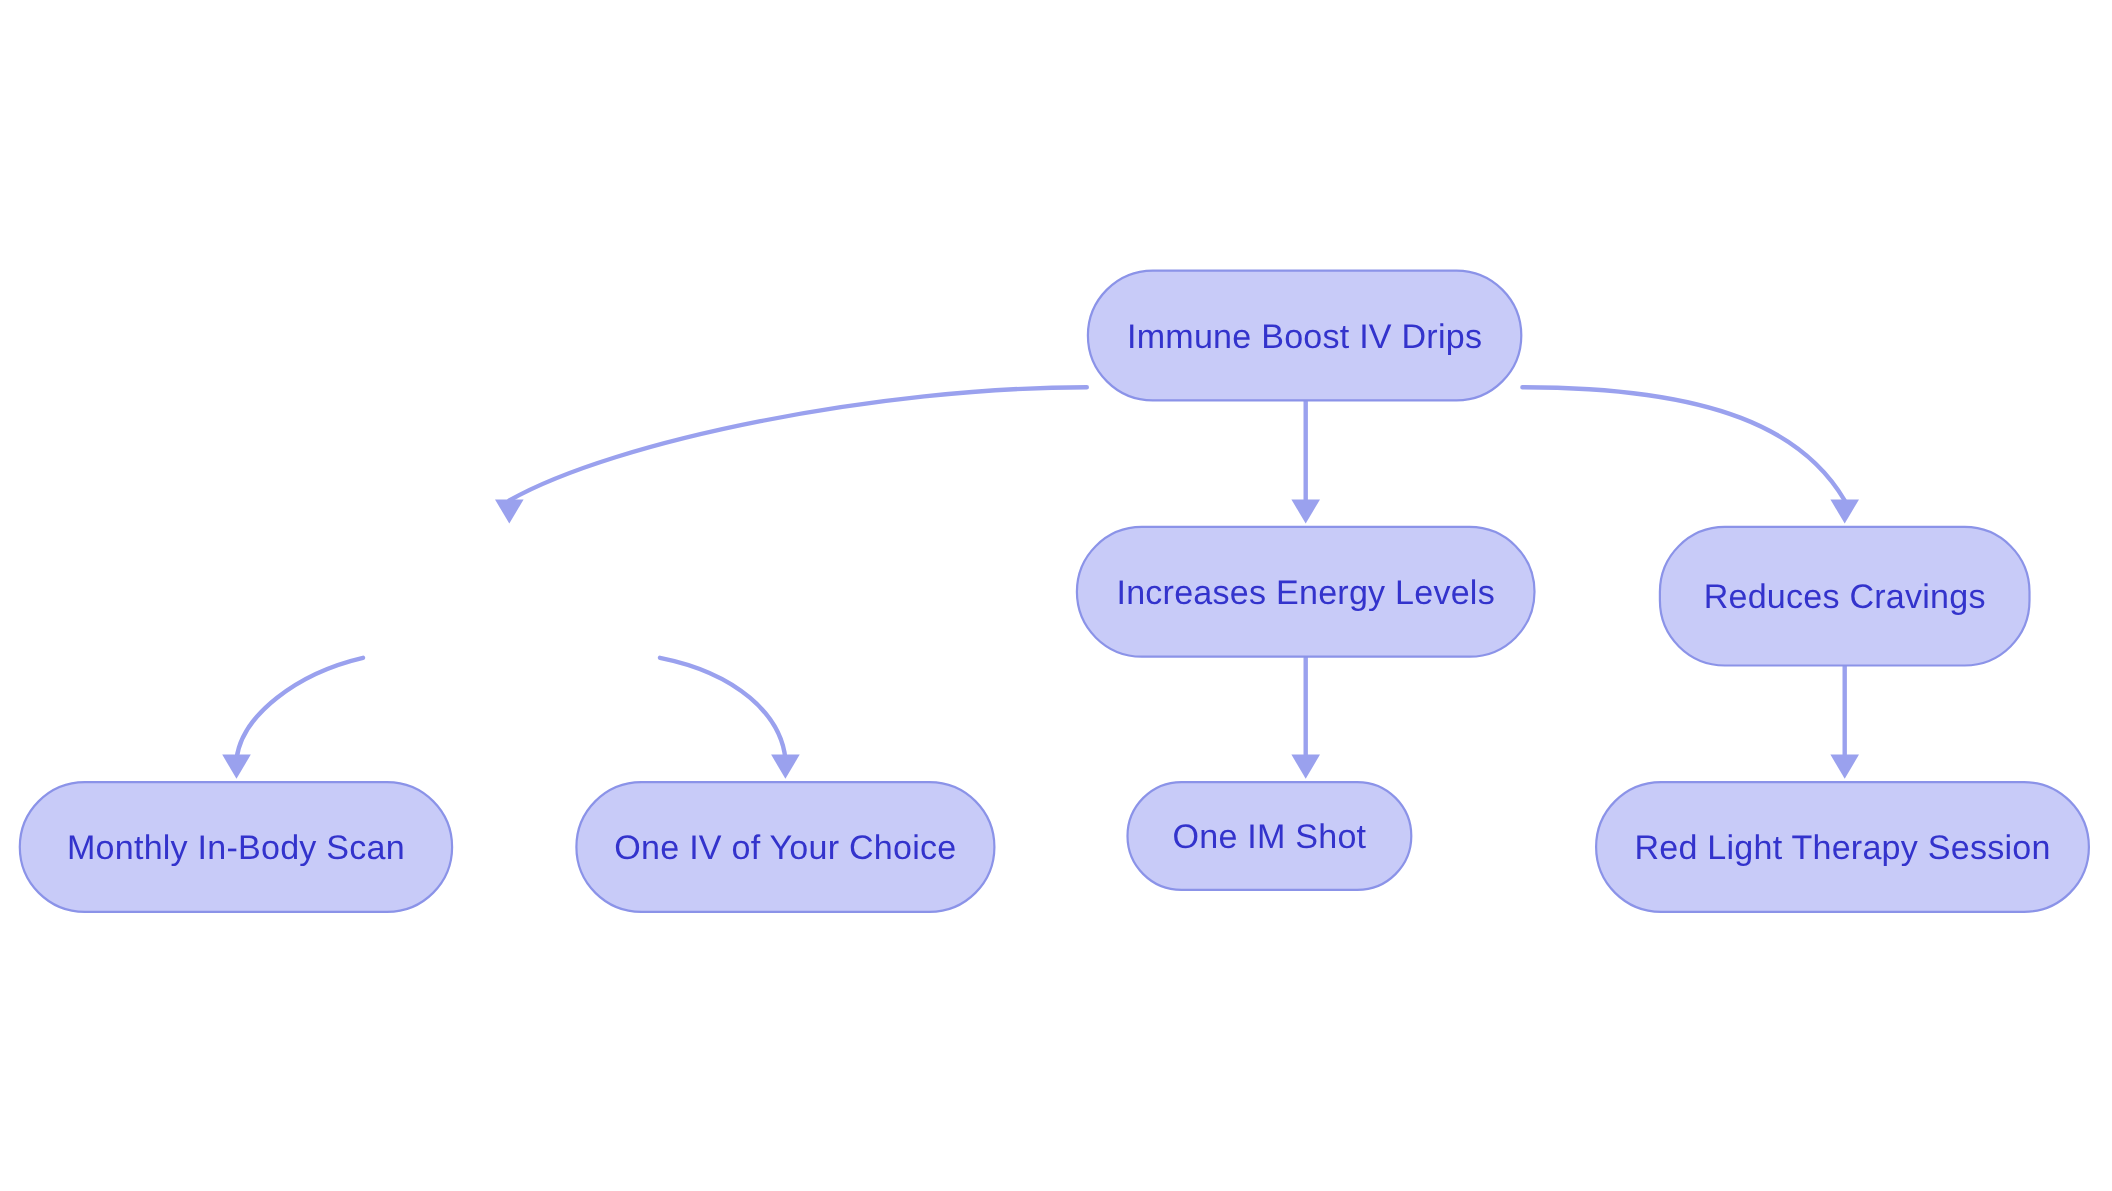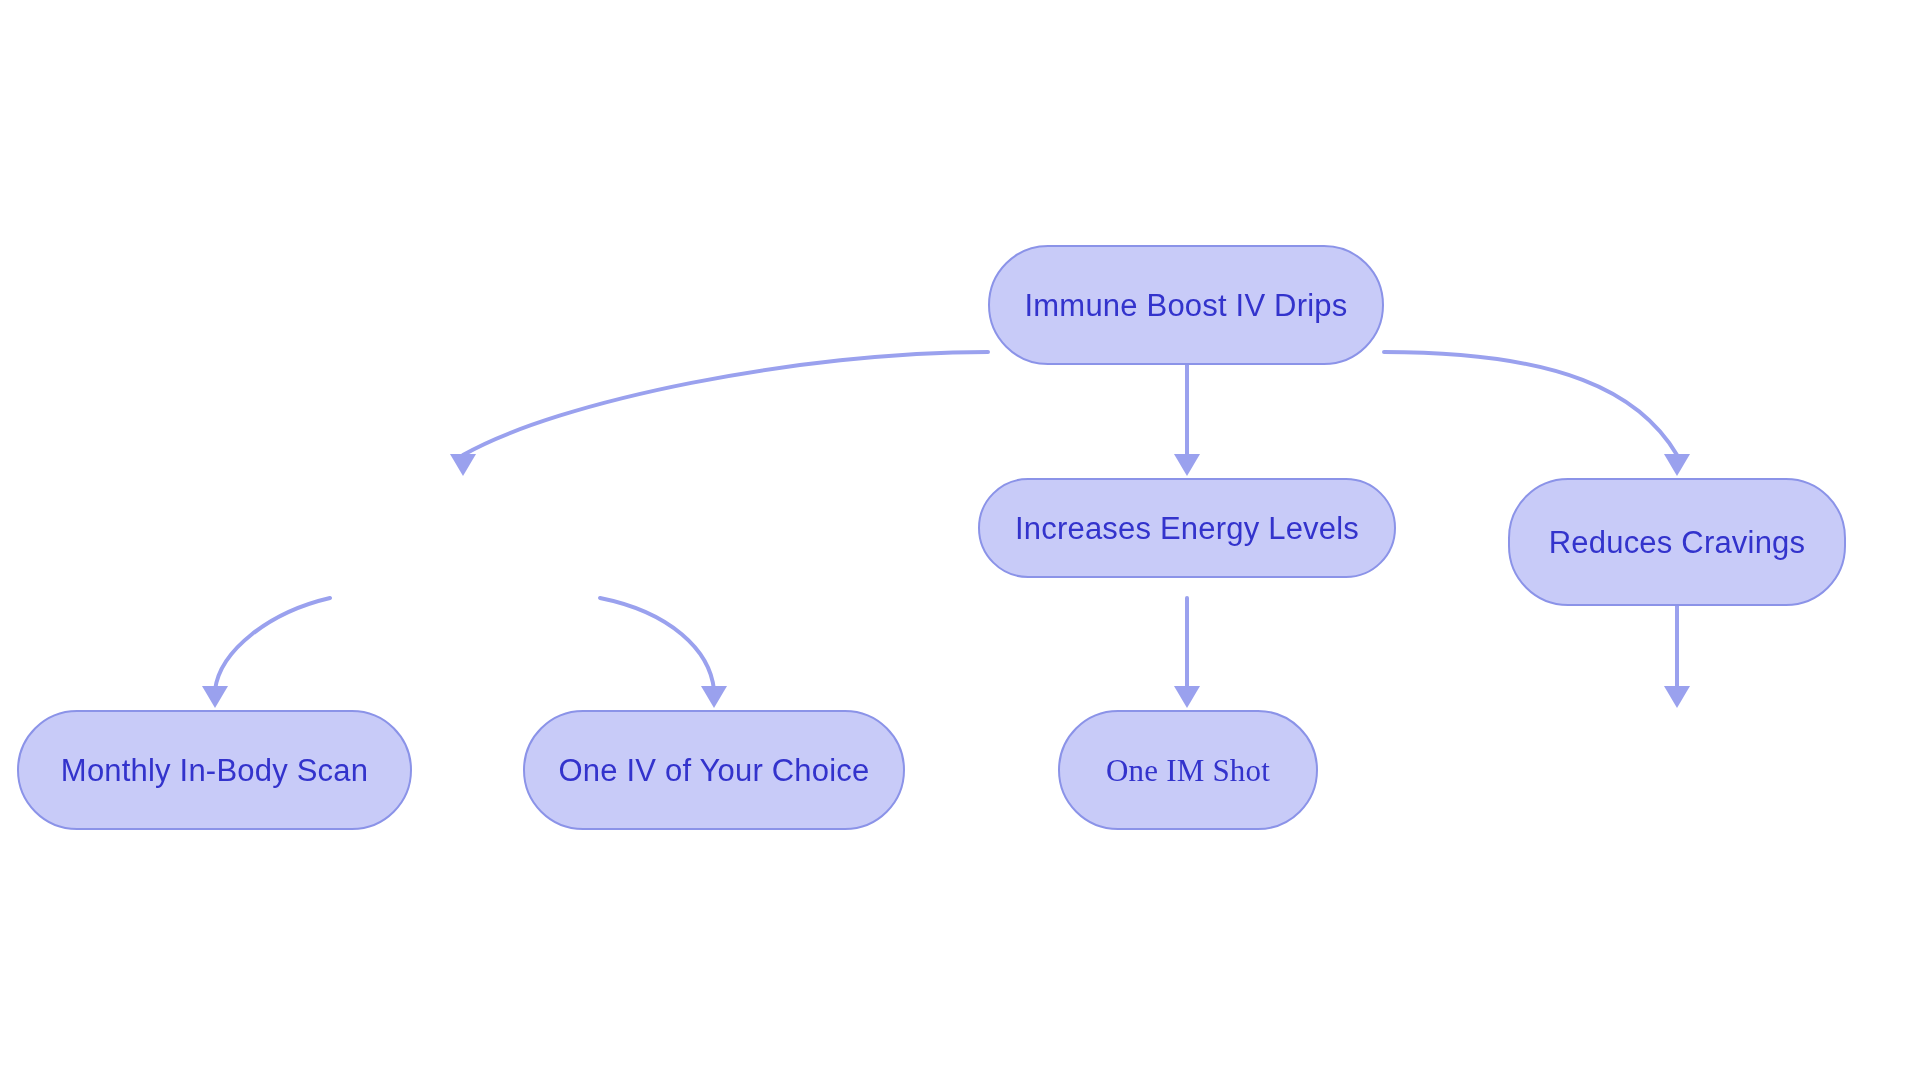--- a/index.html
+++ b/index.html
@@ -71,29 +71,32 @@
         <polygon points="202,686 228,686 215,708" fill="#9aa1ee"></polygon>
         <polygon points="701,686 727,686 714,708" fill="#9aa1ee"></polygon>
         <polygon points="1174,686 1200,686 1187,708" fill="#9aa1ee"></polygon>
         <polygon points="1664,686 1690,686 1677,708" fill="#9aa1ee"></polygon>
       </g>
   </svg>
 
   <div class="node" style="left: 988px; top: 245px; width: 396px; height: 120px; border-radius: 60px;">
     <span class="node-label">Immune Boost IV Drips</span>
   </div>
-  <div class="node" style="left: 978px; top: 478px; width: 418px; height: 100px; border-radius: 60px;">
+  <div class="node" style="left: 978px; top: 478px; width: 418px; height: 120px; border-radius: 60px;">
     <span class="node-label">Increases Energy Levels</span>
   </div>
   <div class="node" style="left: 1508px; top: 478px; width: 338px; height: 128px; border-radius: 60px;">
     <span class="node-label">Reduces Cravings</span>
   </div>
   <div class="node" style="left: 17px; top: 710px; width: 395px; height: 120px; border-radius: 60px;">
     <span class="node-label">Monthly In-Body Scan</span>
   </div>
   <div class="node" style="left: 523px; top: 710px; width: 382px; height: 120px; border-radius: 60px;">
     <span class="node-label">One IV of Your Choice</span>
   </div>
-  <div class="node" style="left: 1058px; top: 710px; width: 260px; height: 120px; border-radius: 60px; font-family: Liberation Serif, serif;">
+  <div class="node" style="left: 1024px; top: 710px; width: 260px; height: 100px; border-radius: 60px;">
     <span class="node-label">One IM Shot</span>
+  </div>
+  <div class="node" style="left: 1450px; top: 710px; width: 450px; height: 120px; border-radius: 60px;">
+    <span class="node-label">Red Light Therapy Session</span>
   </div>
 
 </div>
 
 </body></html>

